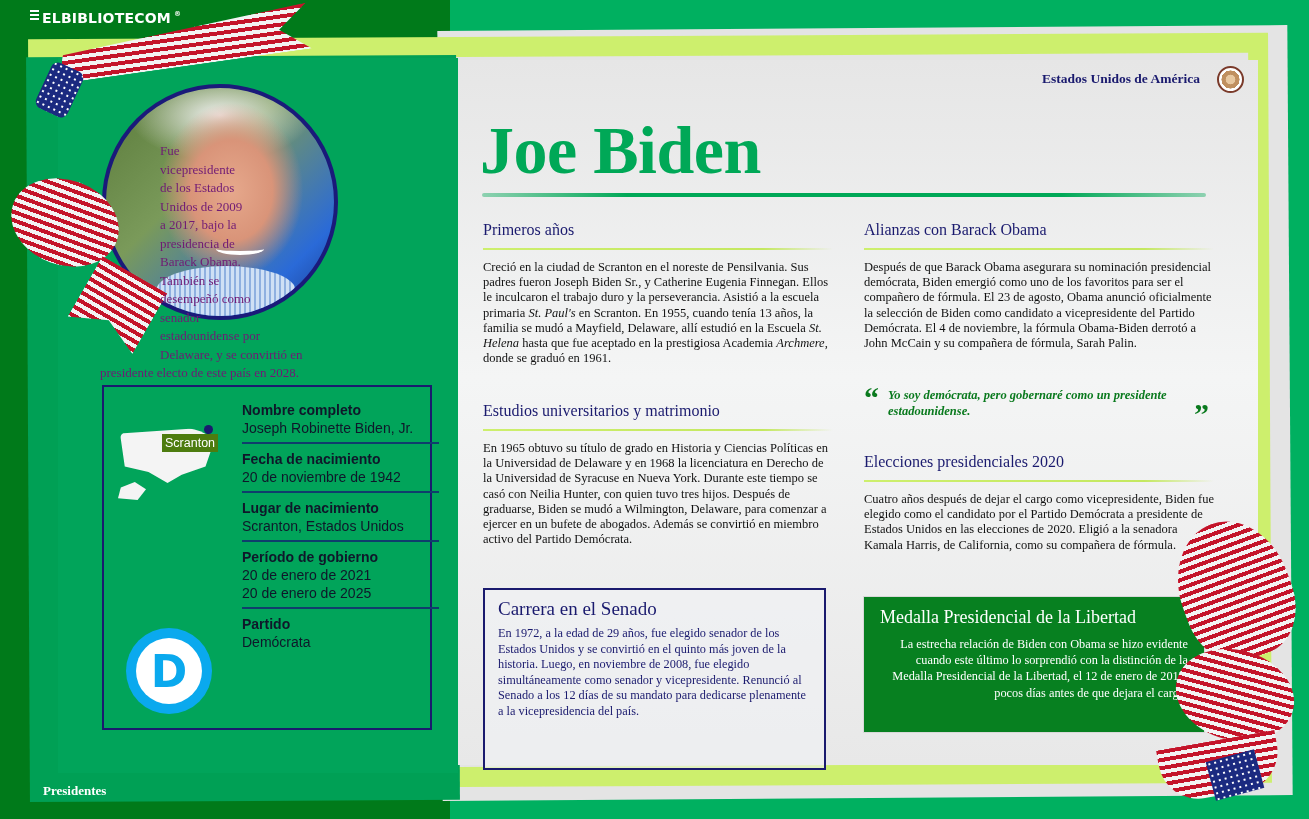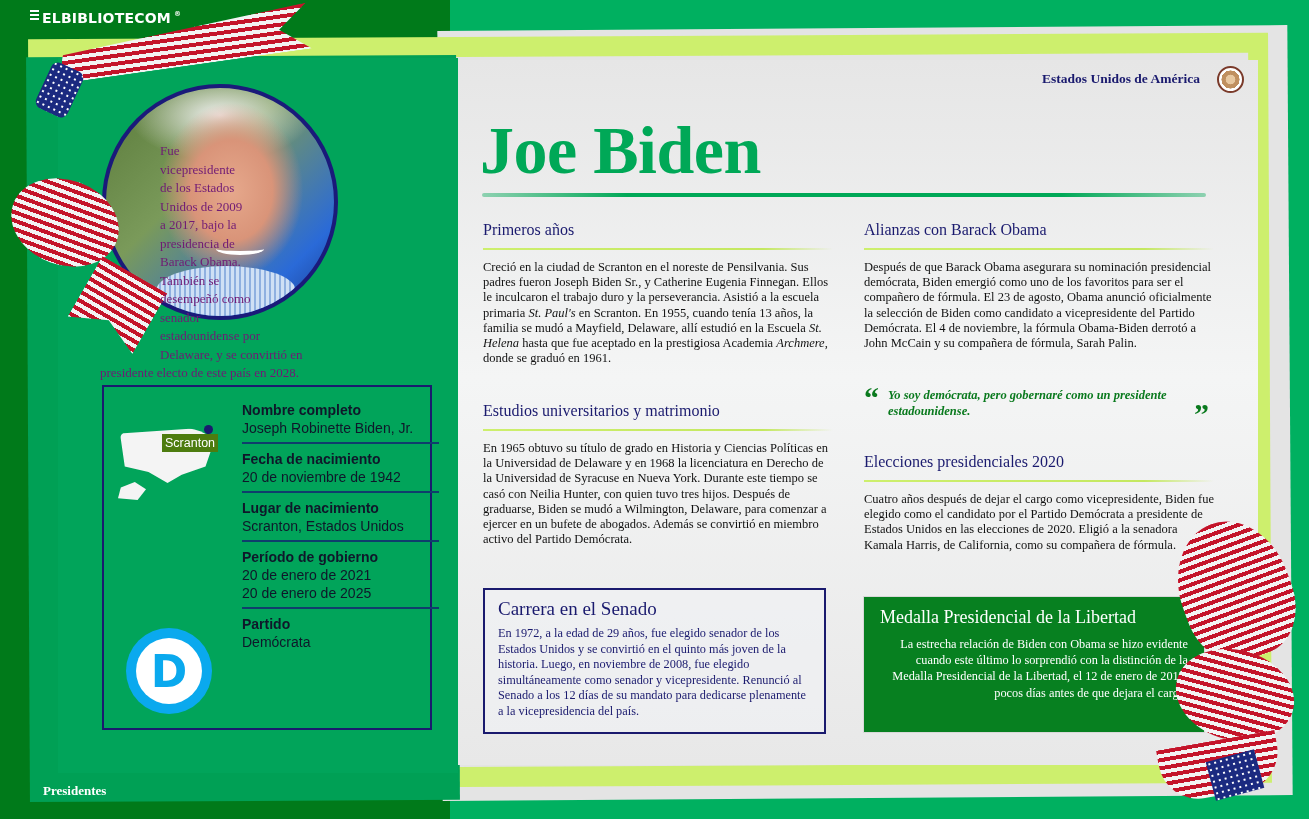--- a/index.html
+++ b/index.html
@@ -78,21 +78,21 @@
     .s-primeros { left: 483px; top: 218px; }
     .s-estudios { left: 483px; top: 399px; }
     .s-alianzas { left: 864px; top: 218px; }
     .s-elecciones { left: 864px; top: 450px; }
 
     .quote { position: absolute; left: 864px; top: 387px; width: 345px; color: #0a7a1e; font-family: "Liberation Serif", serif; font-style: italic; font-weight: bold; font-size: 12.5px; line-height: 16px; }
     .quote .open { position: absolute; left: 0; top: -4px; font-size: 30px; font-style: normal; line-height: 30px; }
     .quote .close { position: absolute; right: 0; top: 12px; font-size: 30px; font-style: normal; line-height: 30px; }
     .quote .txt { padding-left: 24px; padding-right: 40px; display: block; }
 
-    .senado { position: absolute; left: 483px; top: 588px; width: 343px; height: 146px; border: 2px solid #1a1a6e; padding: 7px 13px; background: rgba(240,242,245,0.6); }
+    .senado { position: absolute; left: 483px; top: 588px; width: 343px; height: 182px; border: 2px solid #1a1a6e; padding: 7px 13px; background: rgba(240,242,245,0.6); }
     .senado h3 { color: #1a1a6e; font-family: "Liberation Serif", serif; font-weight: normal; font-size: 19px; line-height: 24px; margin-bottom: 5px; }
     .senado p { color: #1a1a6e; font-family: "Liberation Serif", serif; font-size: 12.3px; line-height: 15.5px; }
 
     .medalla { position: absolute; left: 863px; top: 596px; width: 342px; height: 137px; background: #078020; padding: 8px 16px; border: 1px solid #d8d8d8; }
     .medalla h3 { color: #fff; font-family: "Liberation Serif", serif; font-weight: normal; font-size: 18px; line-height: 24px; margin-bottom: 7px; }
     .medalla p { color: #fff; font-family: "Liberation Serif", serif; font-size: 12.3px; line-height: 16.2px; text-align: right; }
   </style>
 </head>
 <body>
 

